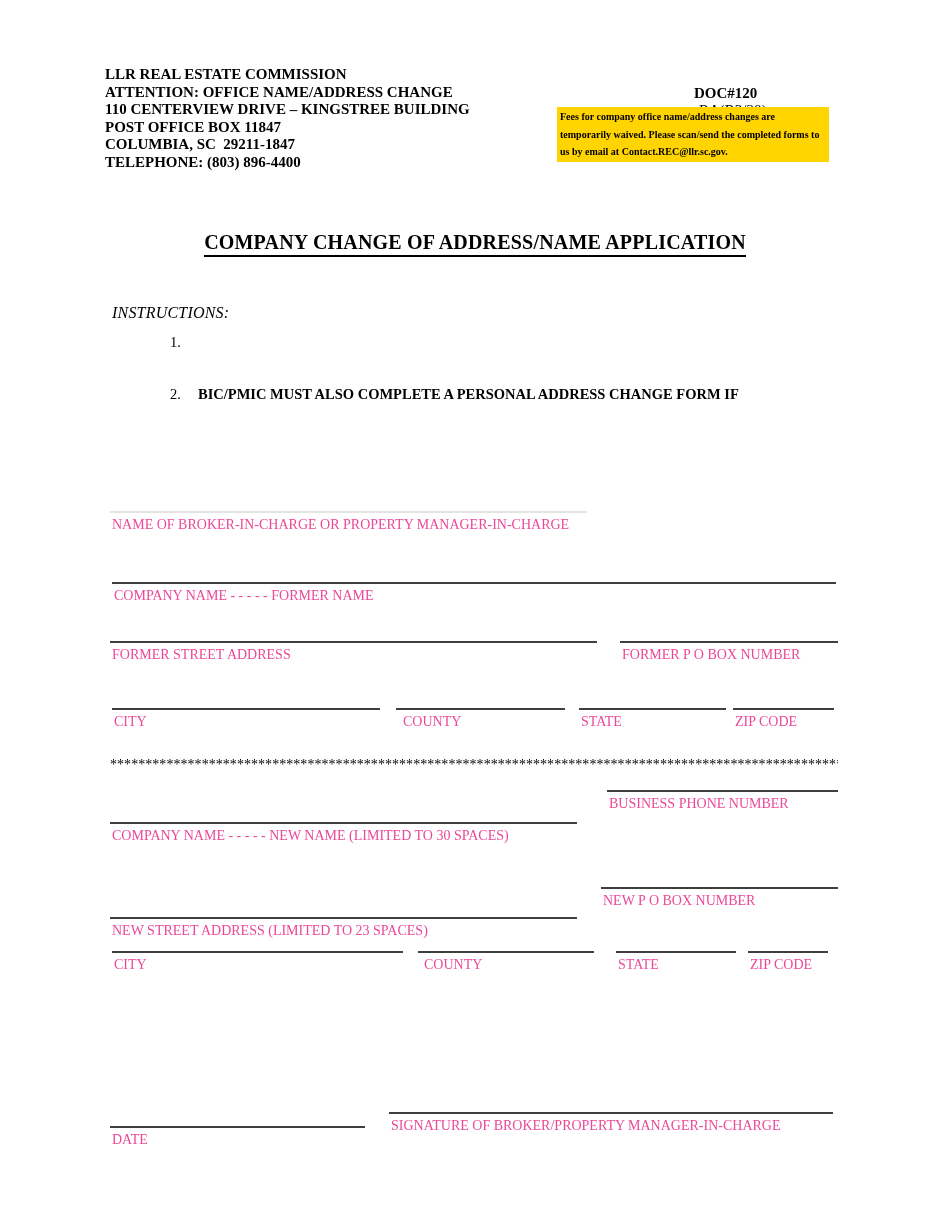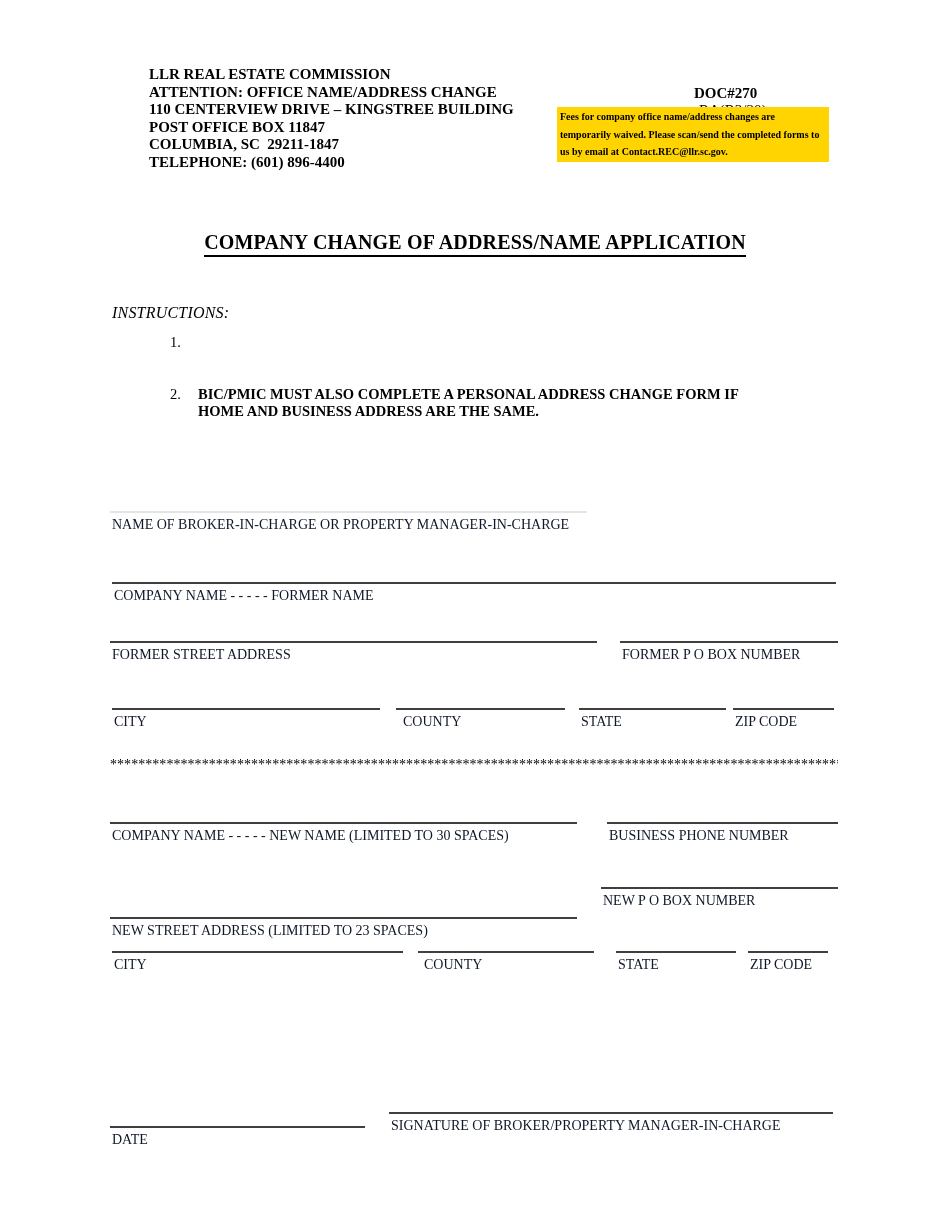--- a/index.html
+++ b/index.html
@@ -2,21 +2,21 @@
 <html><head>
 <meta charset="utf-8">
 <style>
   html,body { margin:0; padding:0; background:#ffffff; }
   .page {
     position:relative; width:950px; height:1230px; background:#ffffff;
     font-family:"Liberation Serif", serif; color:#000; overflow:hidden;
   }
   
   .agency { position:absolute; left:105px; top:66px; font-weight:bold; font-size:15px; line-height:17.6px; }
-  .agency div { white-space:pre;margin-left:44px; }
+  .agency div { white-space:pre; }
   .docline { position:absolute; left:679px; top:68px; font-size:15px; white-space:pre; }
   .docline .docnum { font-weight:bold; }
   .docline .docrev { font-weight:normal; margin-left:5px; }
   .notice {
     position:absolute; left:557px; top:107px; width:266px;
     font-weight:bold; font-size:10px; line-height:17.6px; padding:1px 3px;
   }
   
   .title-row { position:absolute; left:0; top:231px; width:950px; text-align:center; }
   .title { font-size:20px; font-weight:bold; border-bottom:2px solid #000; padding-bottom:2px; letter-spacing:0.2px; }
@@ -25,57 +25,56 @@
   .ins-num { position:absolute; left:170px; font-size:14.5px; }
   .ins-body { position:absolute; left:198px; width:620px; font-size:14.5px; line-height:16.5px; }
   .n1, .b1 { top:334px; }
   .n2, .b2 { top:386px; }
   .b2 { font-weight:bold; line-height:17px; }
   .u { text-decoration:underline; }
   
   .field { position:absolute; }
   .line { height:1.6px; background:#3f3f3f; width:100%; }
   .line.light { height:2px; background:#e4e4e4; }
-  .lbl { font-size:14px; margin-top:4px; padding-left:2px; color:#0f172a; white-space:pre; }
+  .lbl { font-size:14px; margin-top:4px; padding-left:2px; color:#ec4899; white-space:pre; }
   .req { font-weight:bold; font-style:italic; }
   .sep { position:absolute; left:110px; top:757px; width:728px; font-size:14px; white-space:nowrap; overflow:hidden; letter-spacing:0.05px; }
 </style>
 </head>
 <body>
 
 <div class="page">
 
   <div class="agency">
     <div>LLR REAL ESTATE COMMISSION</div>
     <div>ATTENTION: OFFICE NAME/ADDRESS CHANGE</div>
     <div>110 CENTERVIEW DRIVE – KINGSTREE BUILDING</div>
     <div>POST OFFICE BOX 11847</div>
     <div>COLUMBIA, SC  29211-1847</div>
-    <div>TELEPHONE: (601) 896-4400</div>
+    <div>TELEPHONE: (803) 896-4400</div>
   </div>
 
   <div class="docline">
-    <span class="docnum">DOC#270</span>
+    <span class="docnum">DOC#120</span>
     <span class="docrev">RA(R3/20)</span>
   </div>
 
   <div class="notice" style="background-color: rgb(255, 212, 0);">Fees for company office name/address changes are temporarily waived. Please scan/send the completed forms to us by email at Contact.REC@llr.sc.gov.</div>
 
   <div class="title-row">
     <span class="title">COMPANY CHANGE OF ADDRESS/NAME APPLICATION</span>
   </div>
 
   <div class="ins-heading">INSTRUCTIONS:</div>
 
   <div class="ins-num n1">1.</div>
 
   <div class="ins-num n2">2.</div>
   <div class="ins-body b2">
     <div>BIC/PMIC MUST ALSO COMPLETE A PERSONAL ADDRESS CHANGE FORM IF</div>
-    <div>HOME AND BUSINESS ADDRESS ARE THE SAME.</div>
   </div>
 
   <div class="field" style="left:110px;top:511px;width:477px">
     <div class="line light"></div>
     <div class="lbl">NAME OF BROKER-IN-CHARGE OR PROPERTY MANAGER-IN-CHARGE</div>
   </div>
 
   <div class="field" style="left:112px;top:582px;width:724px">
     <div class="line"></div>
     <div class="lbl">COMPANY NAME - - - - - FORMER NAME</div>
@@ -106,21 +105,21 @@
     <div class="line"></div>
     <div class="lbl">ZIP CODE</div>
   </div>
 
   <div class="sep">********************************************************************************************************</div>
 
   <div class="field" style="left:110px;top:822px;width:467px">
     <div class="line"></div>
     <div class="lbl">COMPANY NAME - - - - - NEW NAME (LIMITED TO 30 SPACES)</div>
   </div>
-  <div class="field" style="left:607px;top:822px;width:231px">
+  <div class="field" style="left:607px;top:790px;width:231px">
     <div class="line"></div>
     <div class="lbl">BUSINESS PHONE NUMBER</div>
   </div>
 
   <div class="field" style="left:110px;top:917px;width:467px">
     <div class="line"></div>
     <div class="lbl">NEW STREET ADDRESS (LIMITED TO 23 SPACES)</div>
   </div>
   <div class="field" style="left:601px;top:887px;width:237px">
     <div class="line"></div>

